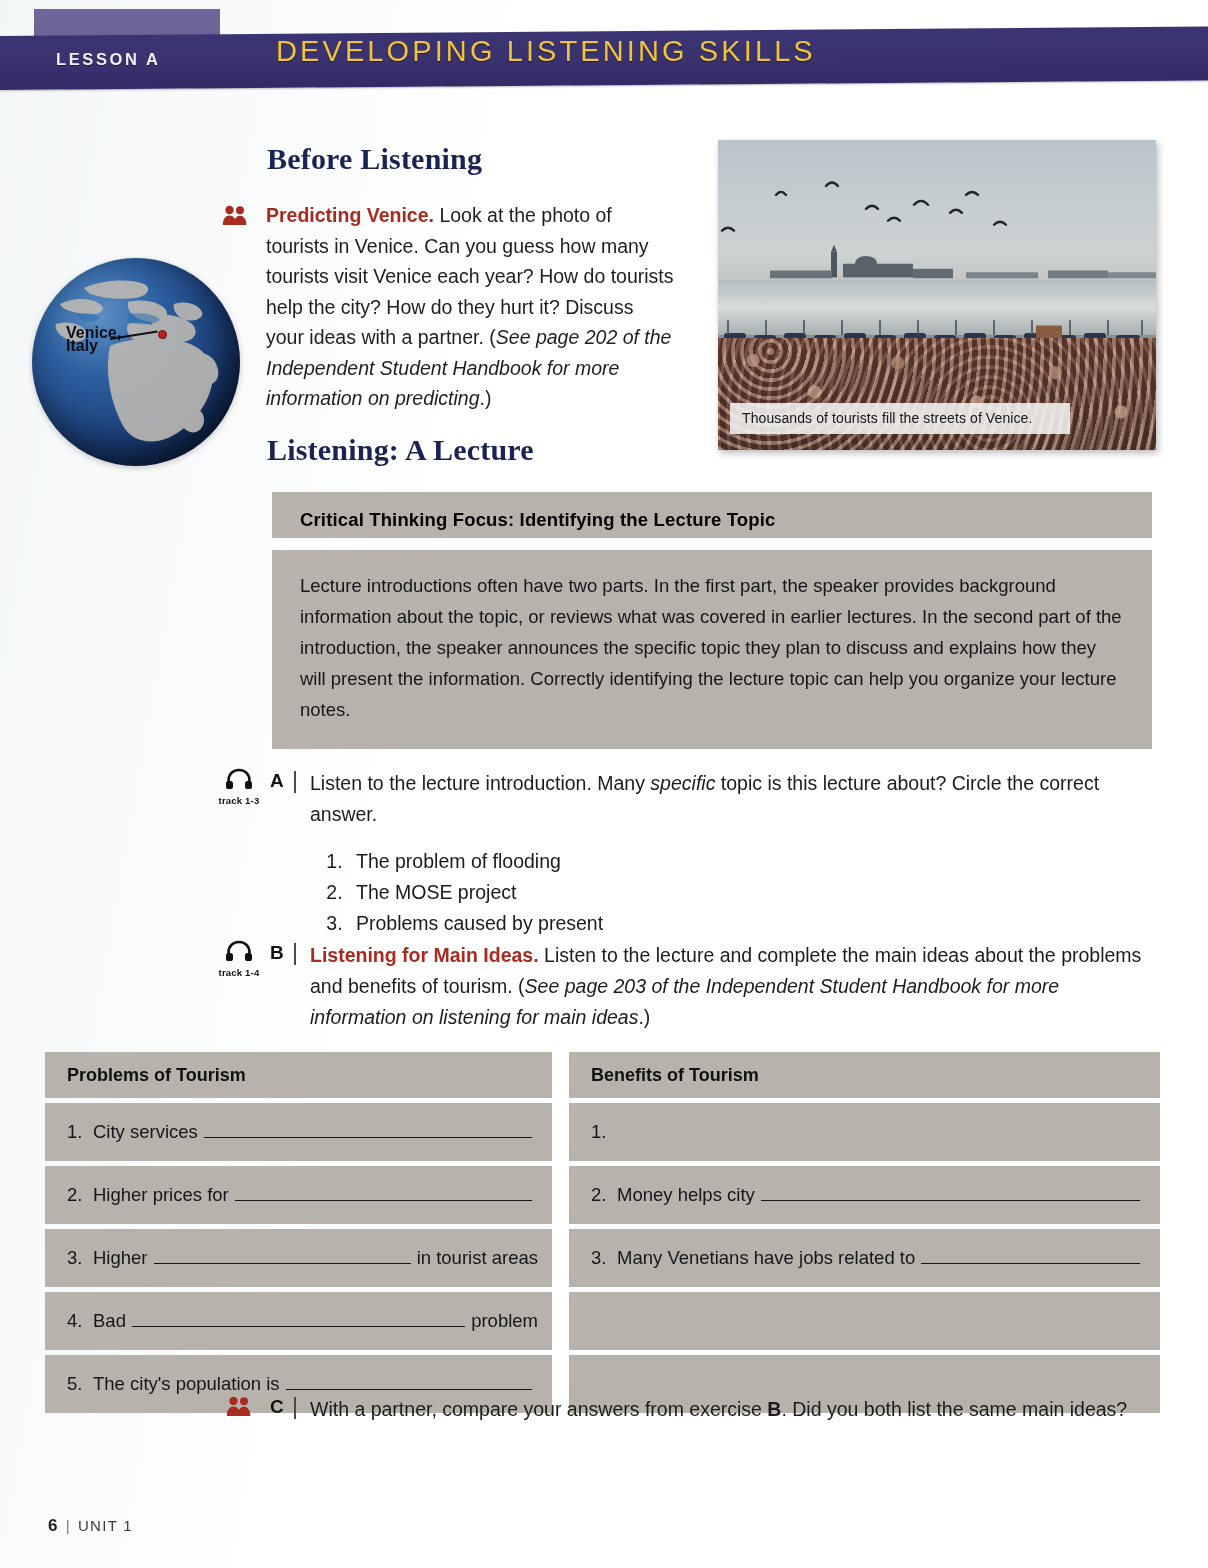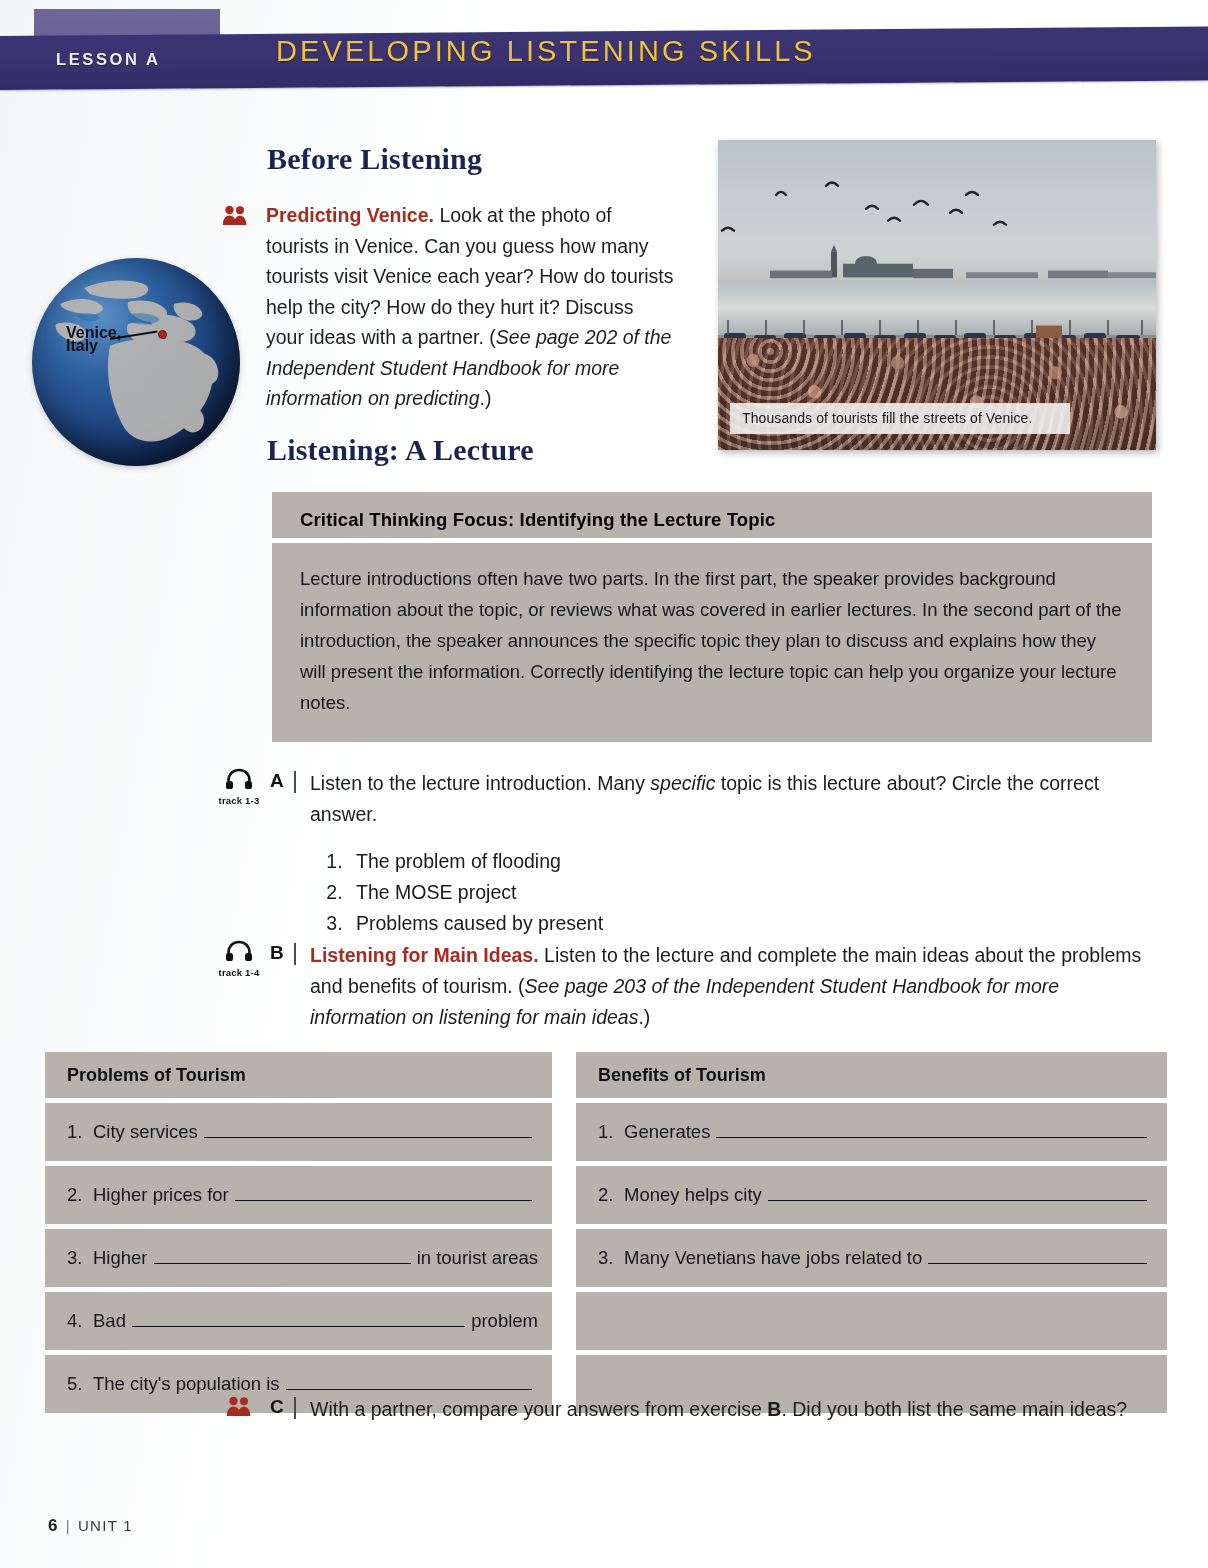--- a/index.html
+++ b/index.html
@@ -178,21 +178,21 @@
   #ct-header {
     background: #b8b2ac;
     padding: 17px 28px 7px 28px;
     font-size: 18.5px;
     font-weight: 700;
     color: #000000;
     letter-spacing: 0.15px;
   }
   #ct-body {
     background: #b8b2ac;
-    margin-top: 5px;
+    margin-top: 12px;
     padding: 20px 30px 24px 28px;
     font-size: 18.5px;
     line-height: 31px;
     color: #16161a;
   }
 
   
   .exercise {
     position: absolute;
   }
@@ -239,21 +239,21 @@
   }
   #ex-a-options ol { margin: 0; padding-left: 30px; }
   #ex-a-options li { padding-left: 8px; }
 
   
   #ideas-table {
     position: absolute;
     left: 45px; top: 1052px;
     width: 1107px;
     display: flex;
-    gap: 24px;
+    gap: 17px;
   }
   .tbl-col { flex: 0 0 auto; }
   #col-problems { width: 507px; }
   #col-benefits { width: 591px; }
   .tbl-head {
     background: #b8b2ac;
     height: 46px;
     display: flex;
     align-items: center;
     padding-left: 22px;
@@ -499,24 +499,20 @@
         <span class="blank"></span>
       </span>
     </div>
   </div>
 
   <div class="tbl-col" id="col-benefits">
     <div class="tbl-head">Benefits of Tourism</div>
 
     <div class="tbl-row">
       <span class="num">1.</span>
-      <span class="cell">
-        <span>Generates</span>
-        <span class="blank"></span>
-      </span>
     </div>
 
     <div class="tbl-row">
       <span class="num">2.</span>
       <span class="cell">
         <span>Money helps city</span>
         <span class="blank"></span>
       </span>
     </div>
 

